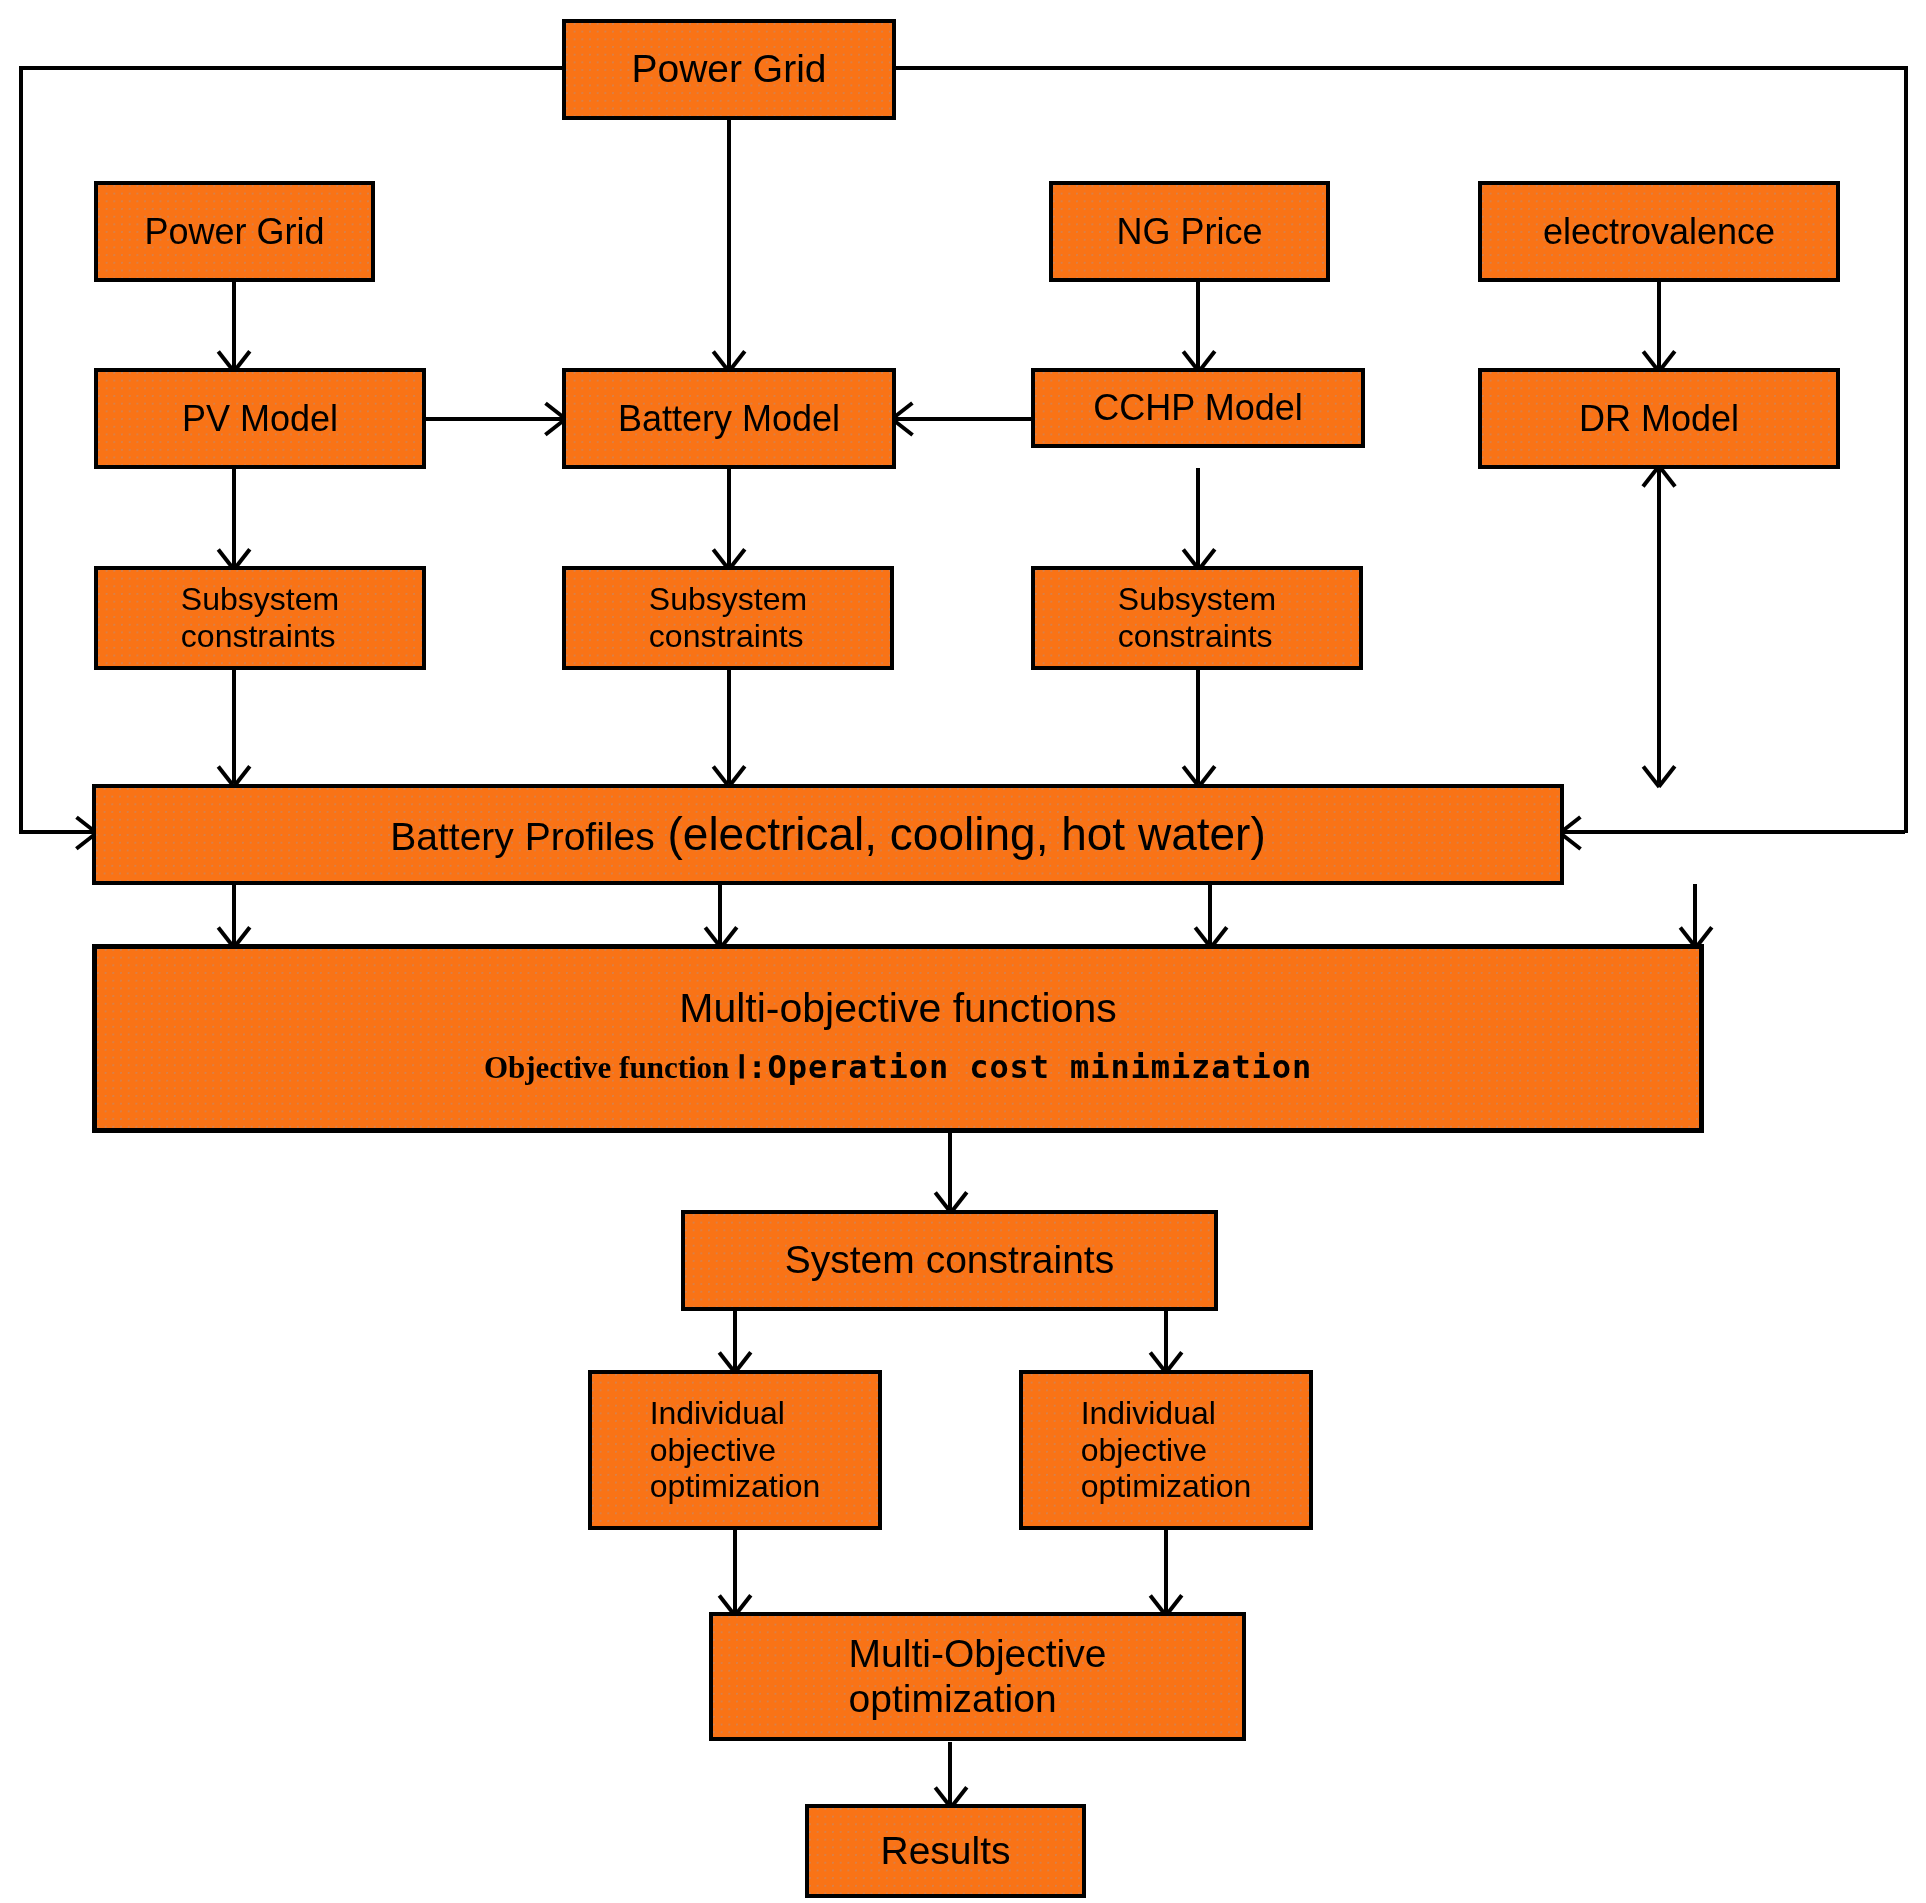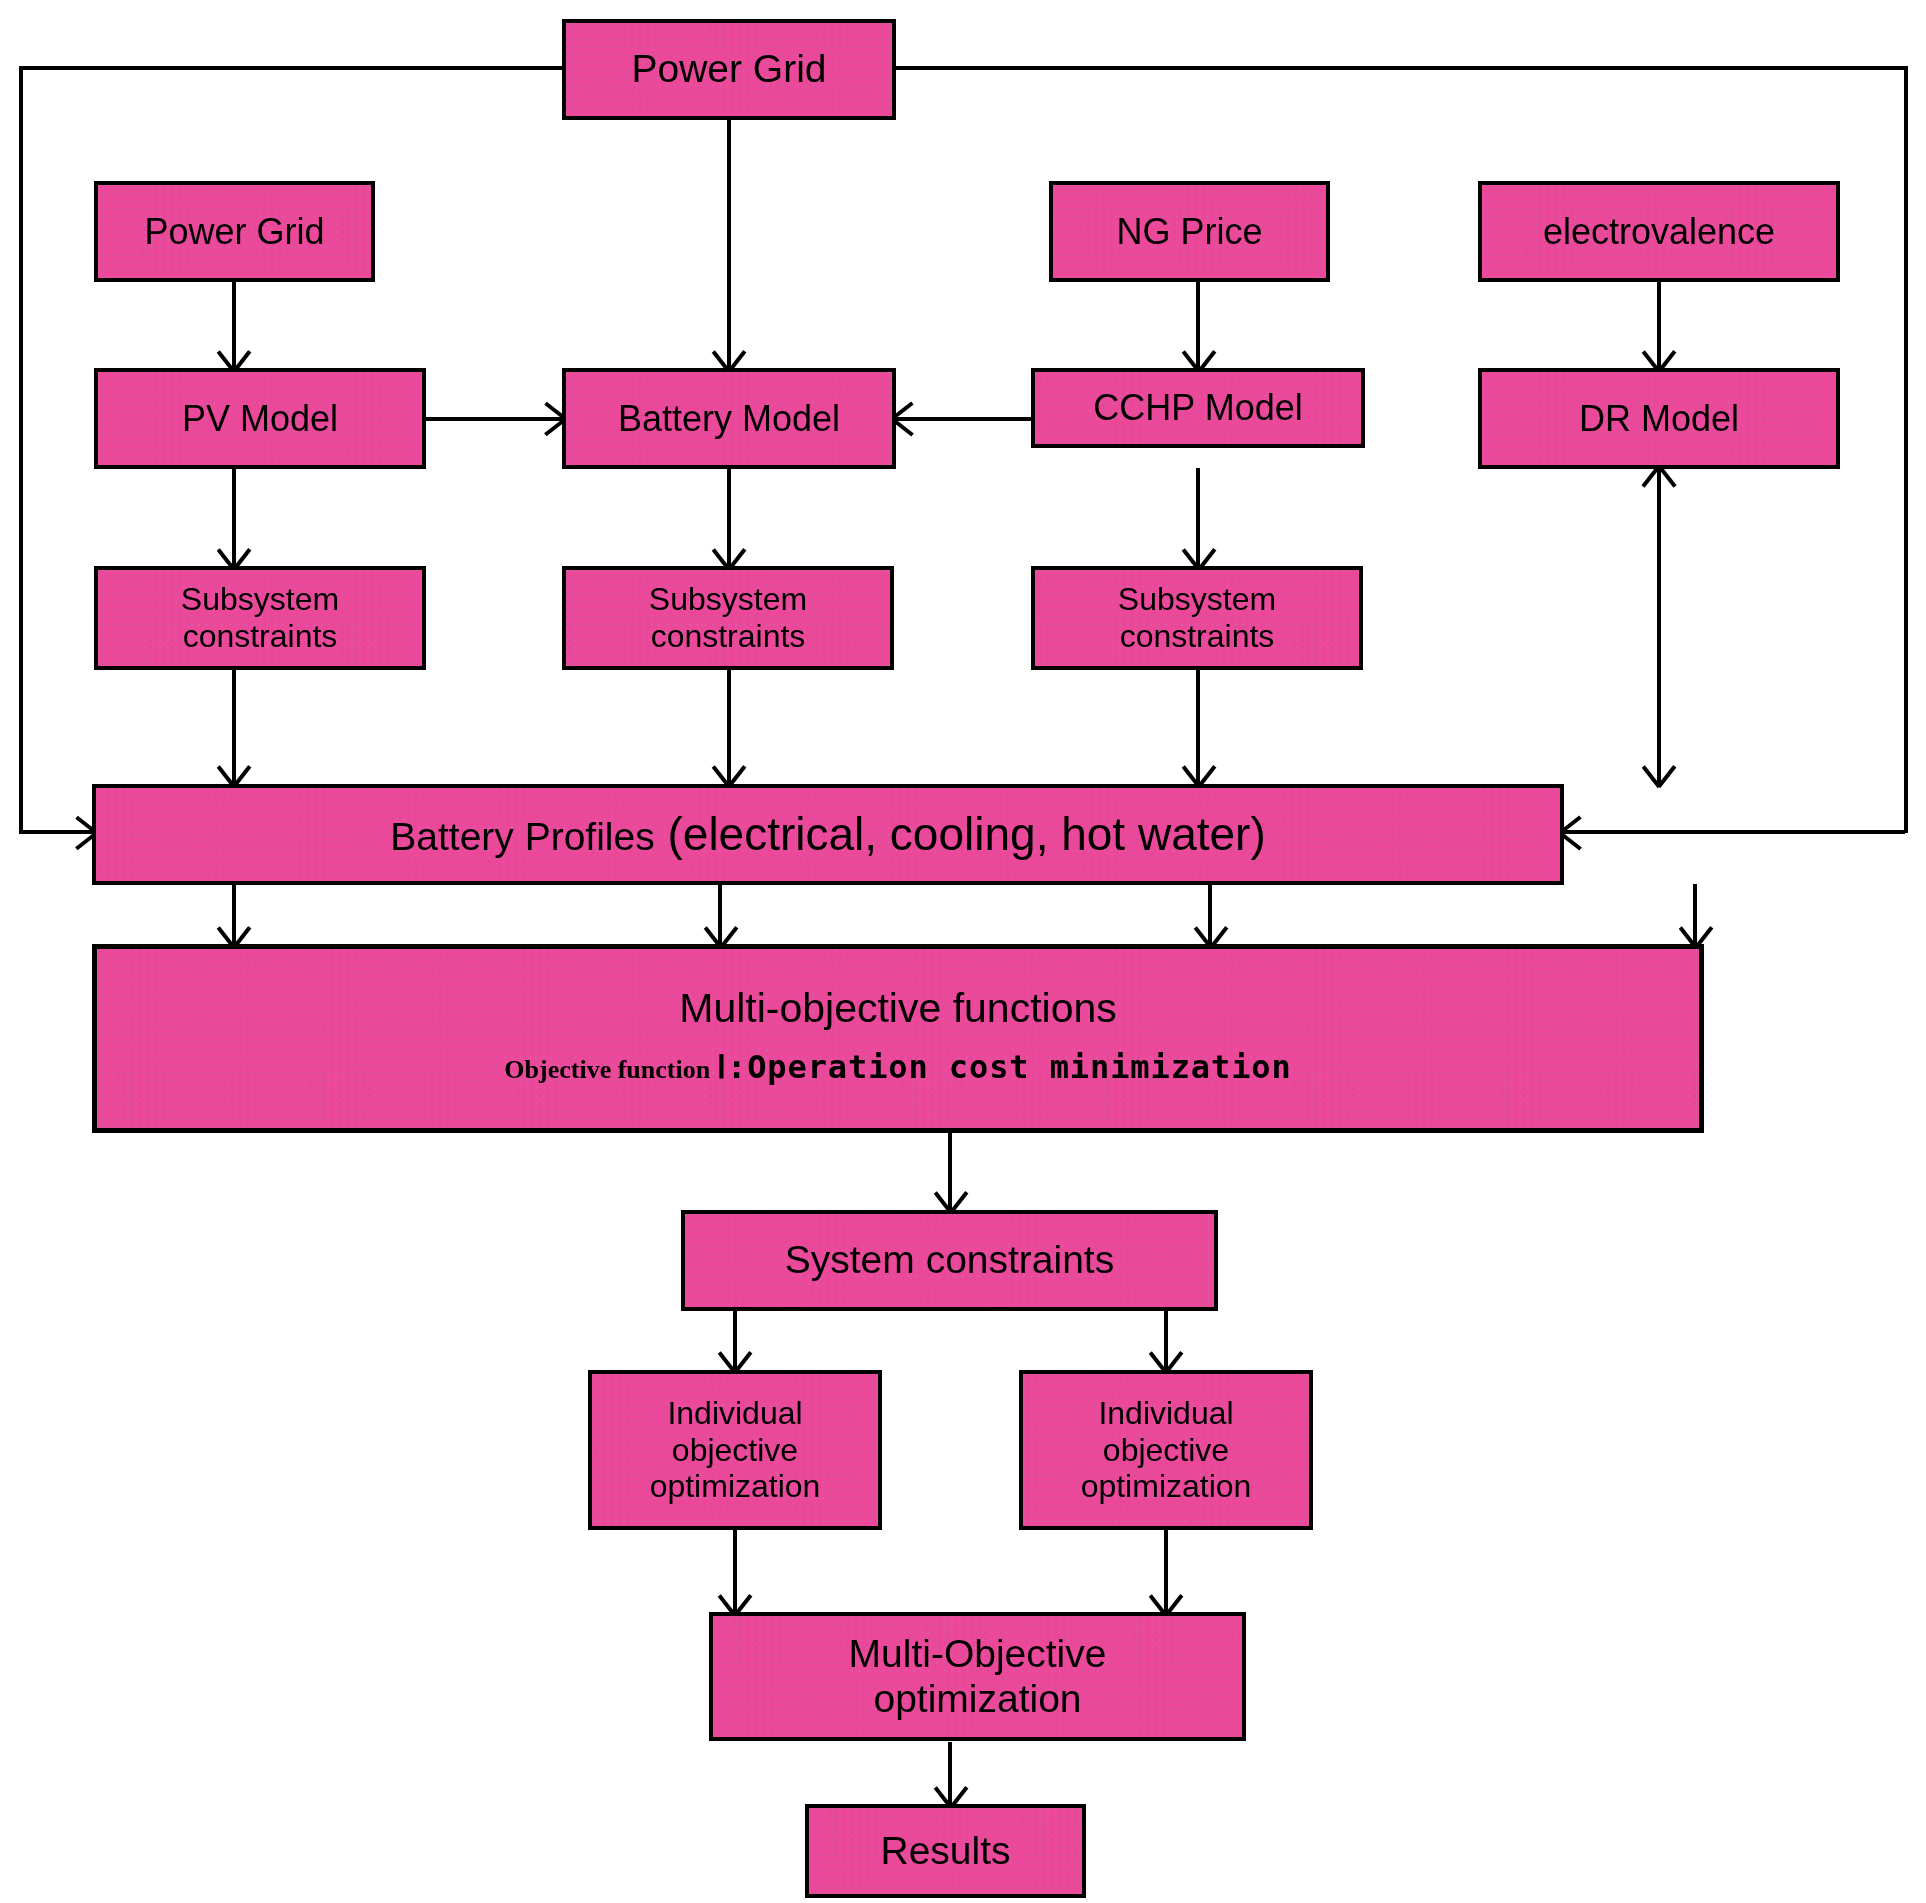--- a/index.html
+++ b/index.html
@@ -14,25 +14,25 @@
     height: 1904px;
     background: #ffffff;
     font-family: "Liberation Sans", sans-serif;
     overflow: hidden;
   }
   
   .node {
     position: absolute;
     box-sizing: border-box;
     border: 4.3px solid #000000;
-    background: #ec4899;
+    background: #f97316;
     display: flex;
     align-items: center;
     justify-content: center;
-    text-align: center;
+    text-align: left;
     color: #000000;
     line-height: 1.15;
     z-index: 4;
   }
   .node .label {
     display: block;
     padding: 0 5.1px;
     white-space: pre-line;
   }
   
@@ -109,21 +109,21 @@
   }
   .obj-line {
     position: relative; z-index: 1;
     display: block;
     margin: 6.8px 0;
     white-space: nowrap;
   }
   .obj-head {
     font-family: "Liberation Serif", serif;
     font-weight: bold;
-    font-size: 26px;
+    font-size: 31px;
   }
   .obj-body {
     font-family: "DejaVu Sans Mono", monospace;
     font-weight: bold;
     font-size: 32px;
     letter-spacing: 0.9px;
   }
 </style>
 </head>
 <body>

